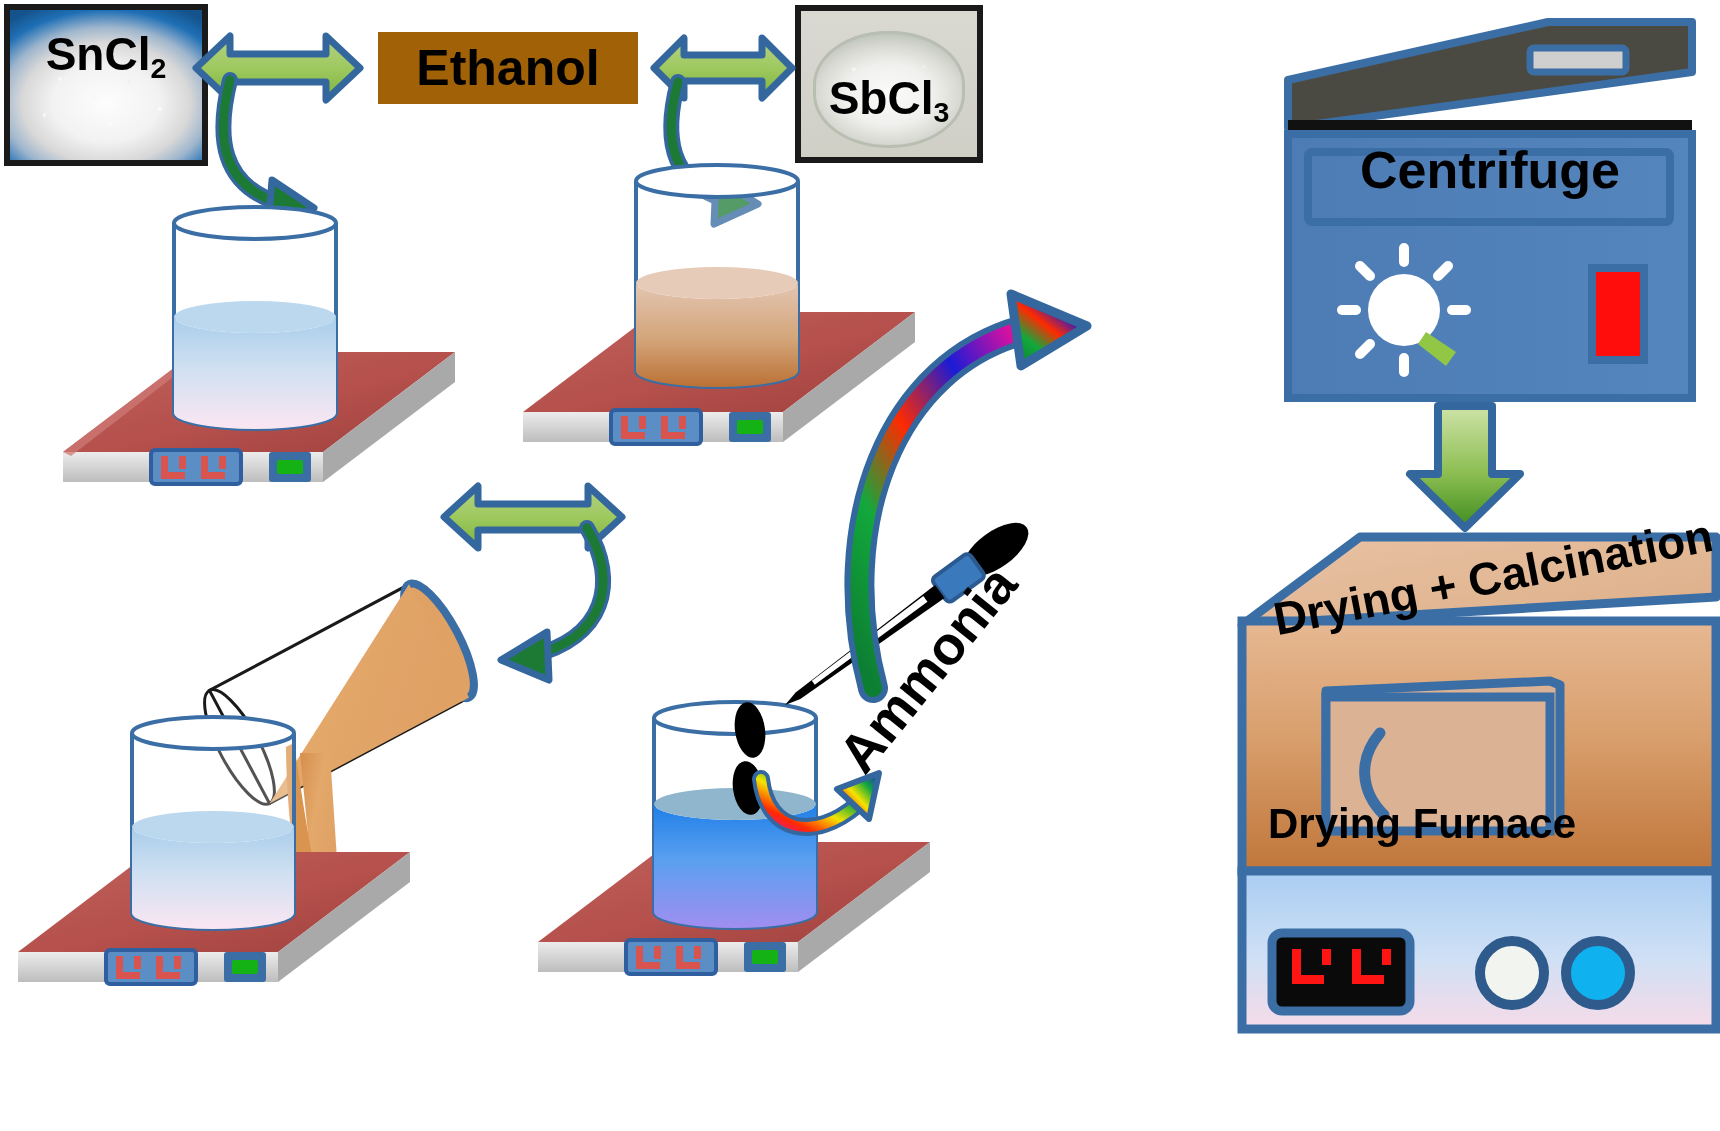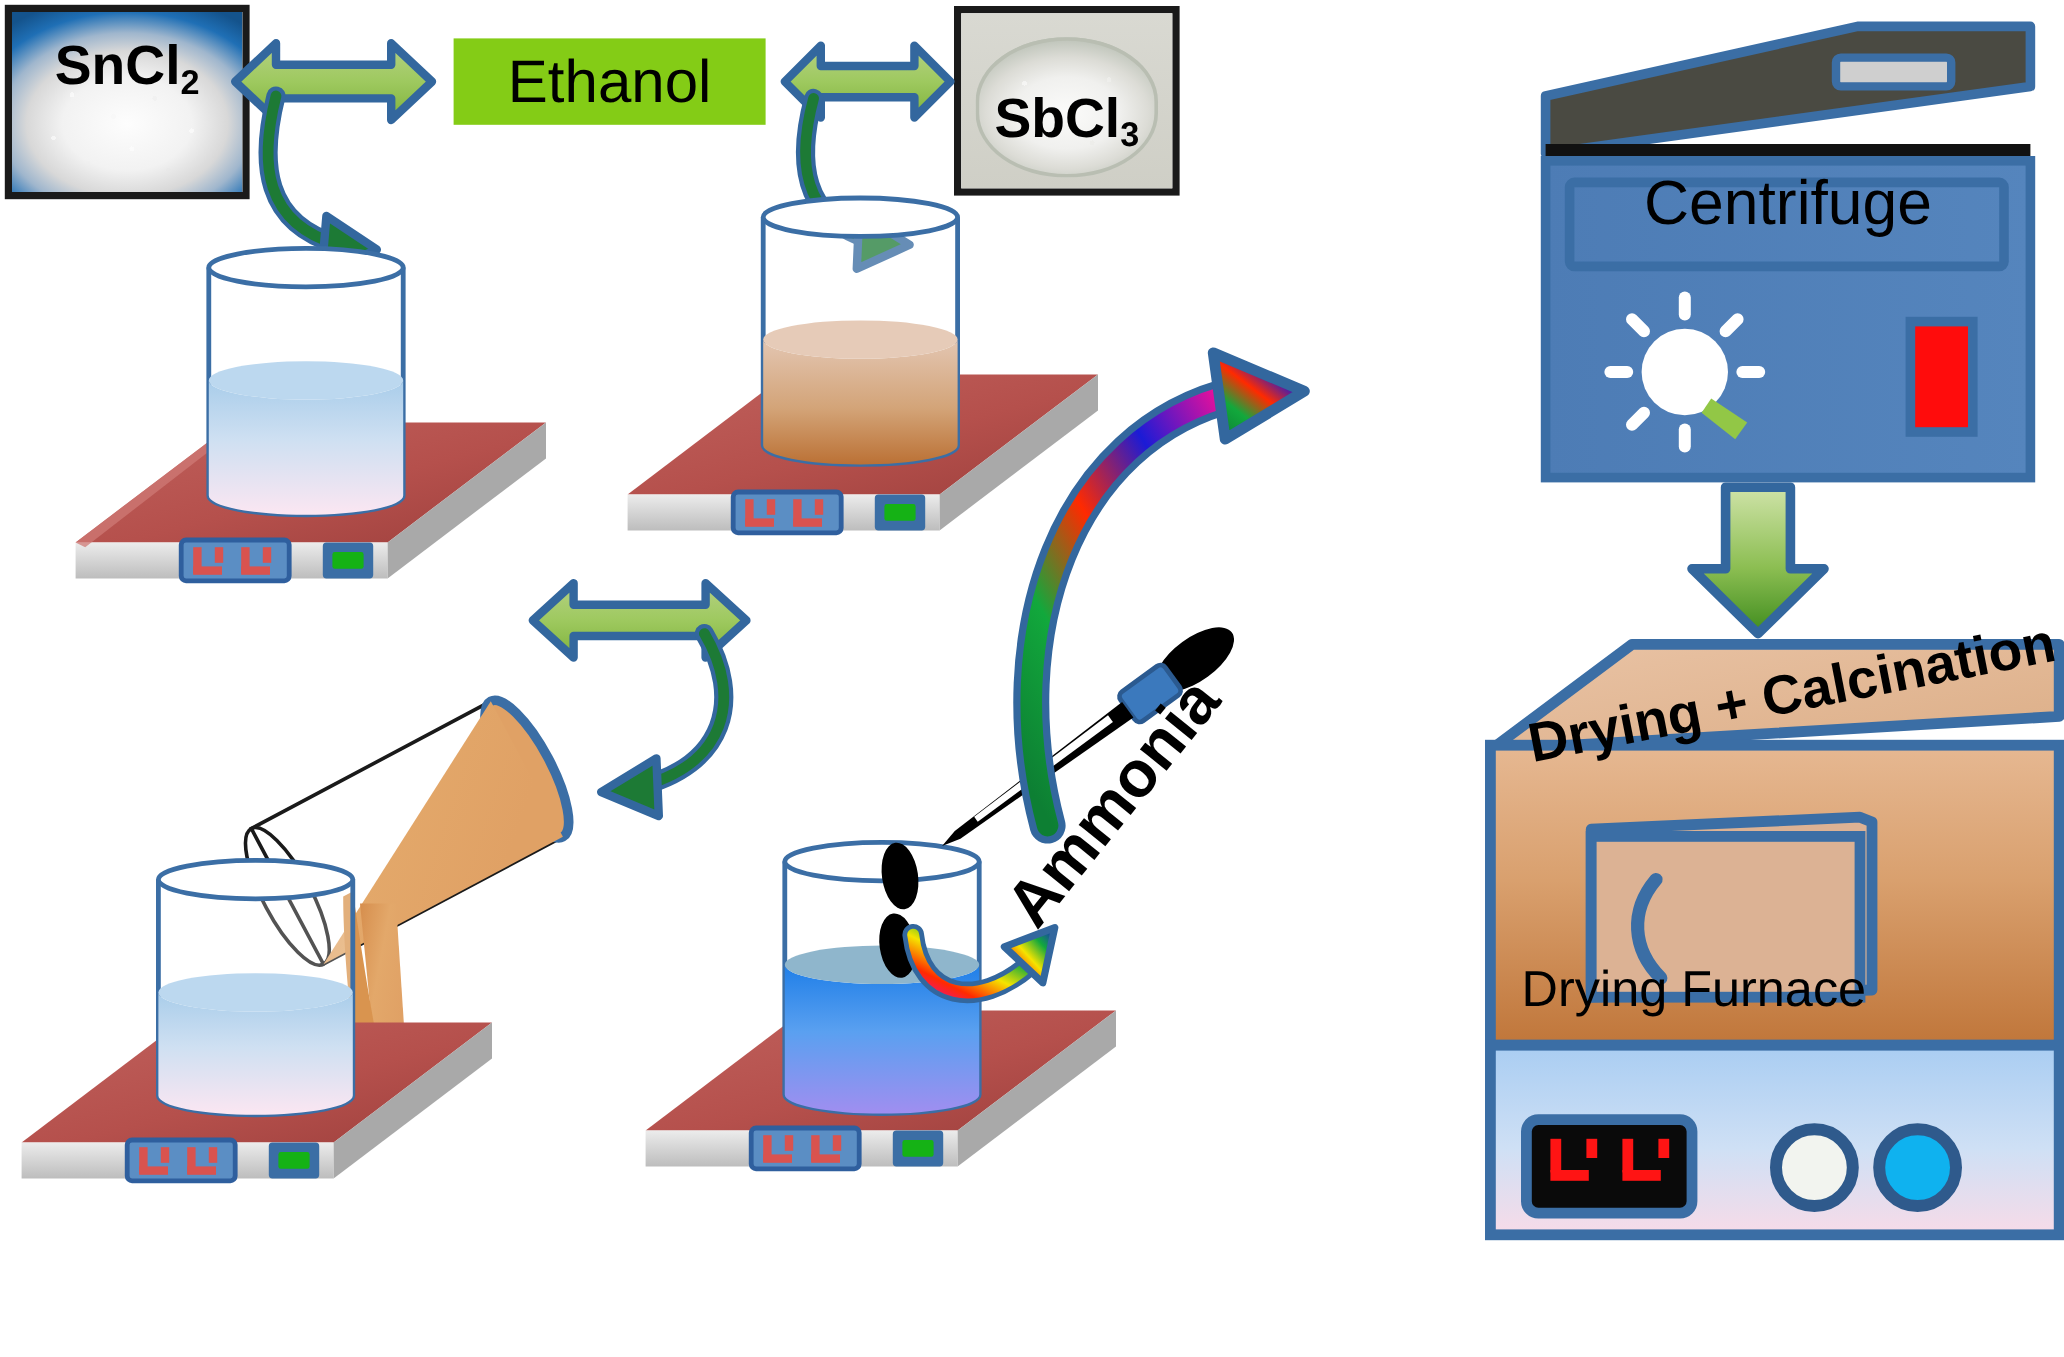--- a/index.html
+++ b/index.html
@@ -34,31 +34,31 @@
       box-shadow:0 0 0 3px #b9beb2 inset;}
   .sbcl3-grain{position:absolute;inset:0;border-radius:50%/46%;opacity:.5;
       background-image:
       radial-gradient(circle at 30% 40%,#fff 0 2px,transparent 2px),
       radial-gradient(circle at 55% 55%,#fff 0 2px,transparent 2px),
       radial-gradient(circle at 70% 38%,#f3f3f1 0 2px,transparent 2px),
       radial-gradient(circle at 44% 70%,#fff 0 2px,transparent 2px),
       radial-gradient(circle at 62% 74%,#eaeae6 0 2px,transparent 2px);}
 
   
-  .ethanol{background:#84cc16;display:flex;align-items:center;justify-content:center;
-      font-weight:normal;color:#000;}
+  .ethanol{background:#a16207;display:flex;align-items:center;justify-content:center;
+      font-weight:bold;color:#000;}
 
   
   .dbl svg{display:block;overflow:visible;}
 
   
   .hp svg,.bk svg,.curve svg,.misc svg{display:block;overflow:visible;}
 
   
-  .eqtext{position:absolute;font-weight:normal;color:#000;white-space:nowrap;}
+  .eqtext{position:absolute;font-weight:bold;color:#000;white-space:nowrap;}
   .ammonia{position:absolute;font-weight:bold;color:#000;white-space:nowrap;
       transform-origin:0 0;}
   .dryingcal{position:absolute;font-weight:bold;color:#000;white-space:nowrap;}
 </style>
 </head>
 <body>
 
 <div class="stage">
 
   <div class="abs photo" style="left:4px;top:4px;width:204px;height:162px;">

